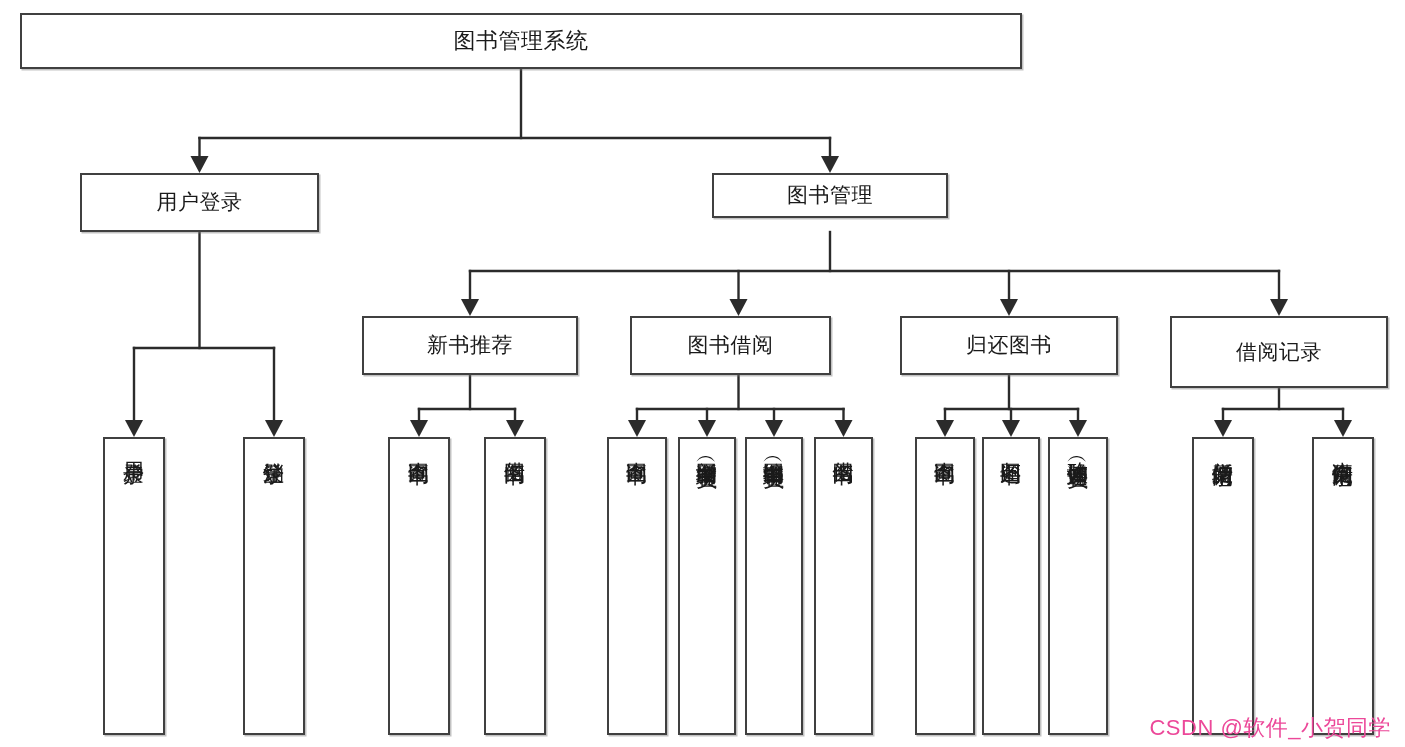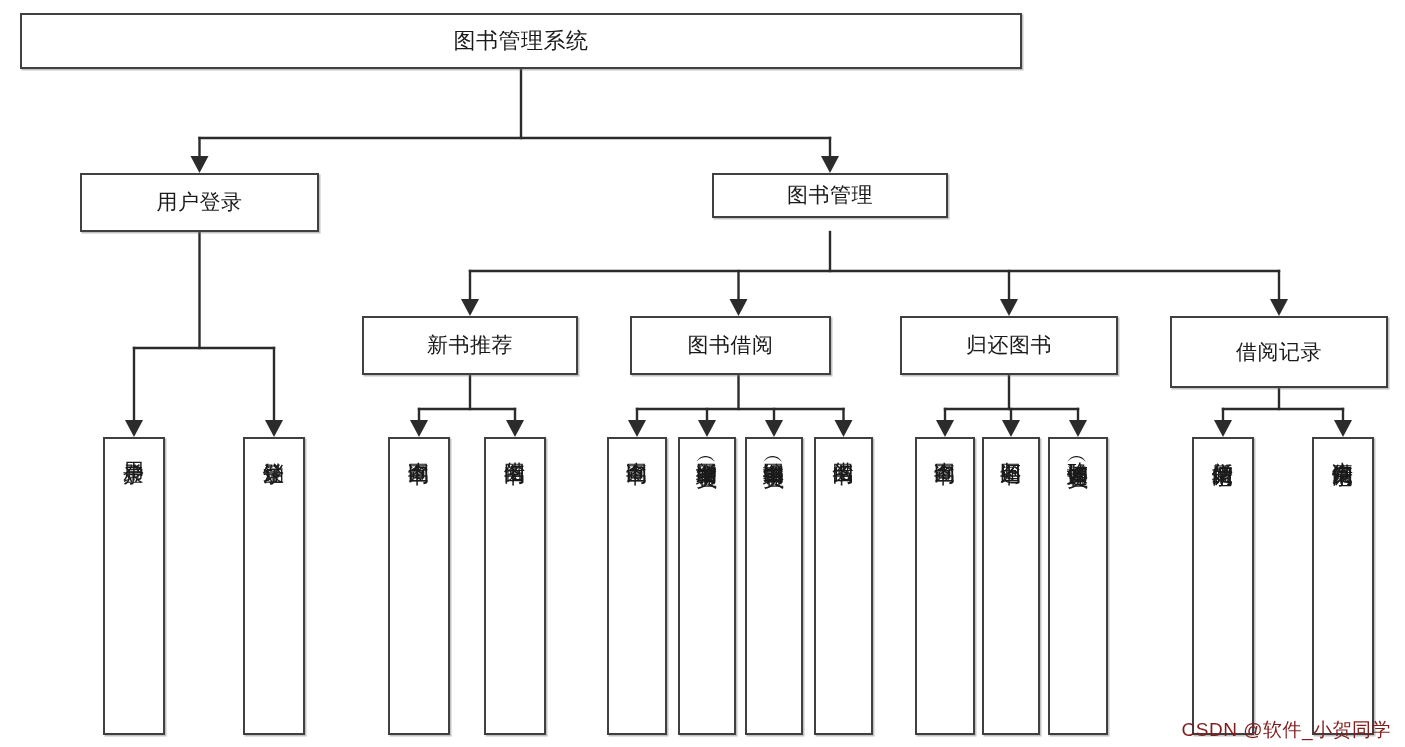--- a/index.html
+++ b/index.html
@@ -73,22 +73,22 @@
     stroke-linecap: square;
   }
   .conn-arrow {
     fill: #2b2b2b;
     stroke: none;
   }
   #watermark {
     position: absolute;
     right: 14px;
     bottom: 4px;
-    font-size: 19px;
-    color: #7f1d1d;
+    font-size: 22px;
+    color: #ec4899;
     letter-spacing: 0.5px;
     user-select: none;
     white-space: nowrap;
   }
 </style>
 </head>
 <body>
 
 <div id="diagram-root">
   <svg id="connector-layer" viewBox="0 0 1405 747" width="1405" height="747">

